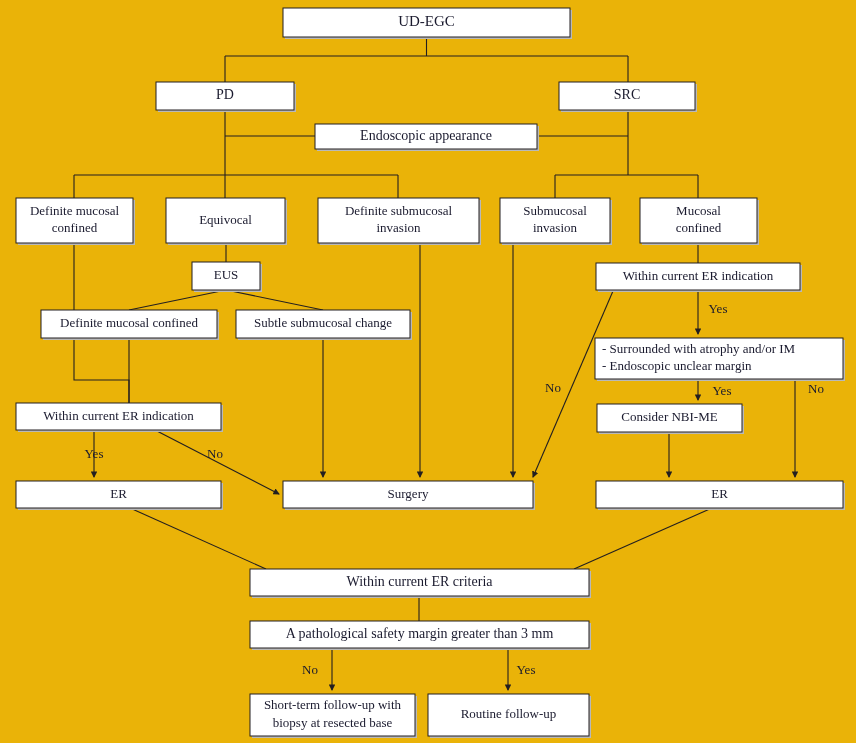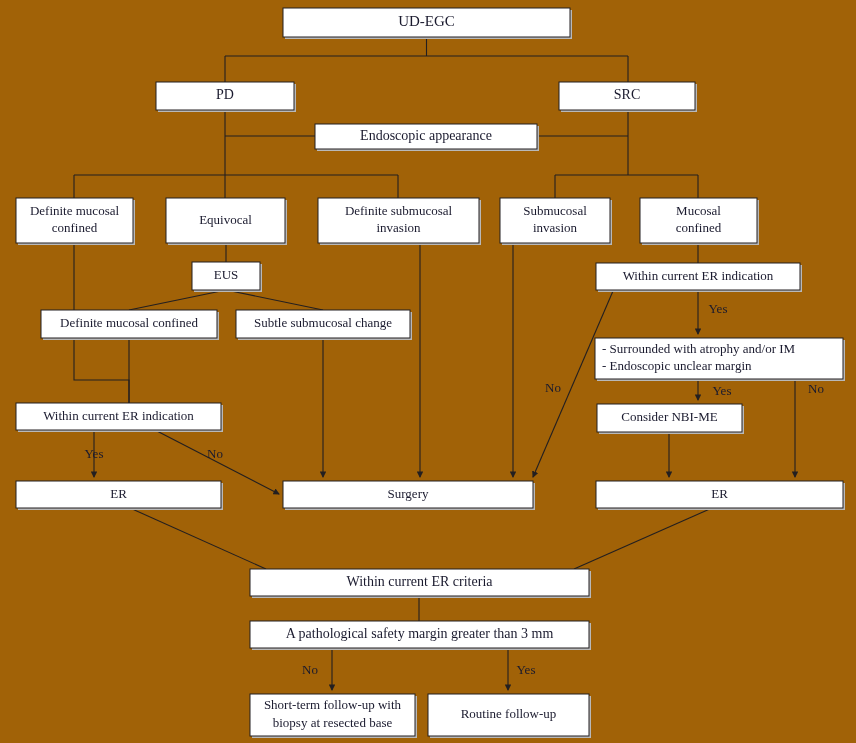--- a/index.html
+++ b/index.html
@@ -8,21 +8,21 @@
     padding: 0;
     background: #ffffff;
   }
   body {
     font-family: "Liberation Serif", "DejaVu Serif", serif;
   }
   #flow-root {
     position: relative;
     width: 856px;
     height: 743px;
-    background: #a16207;
+    background: #eab308;
     overflow: hidden;
     text-align: right;
   }
   svg.flow-svg {
     position: absolute;
     left: 0;
     top: 0;
     width: 856px;
     height: 743px;
   }

